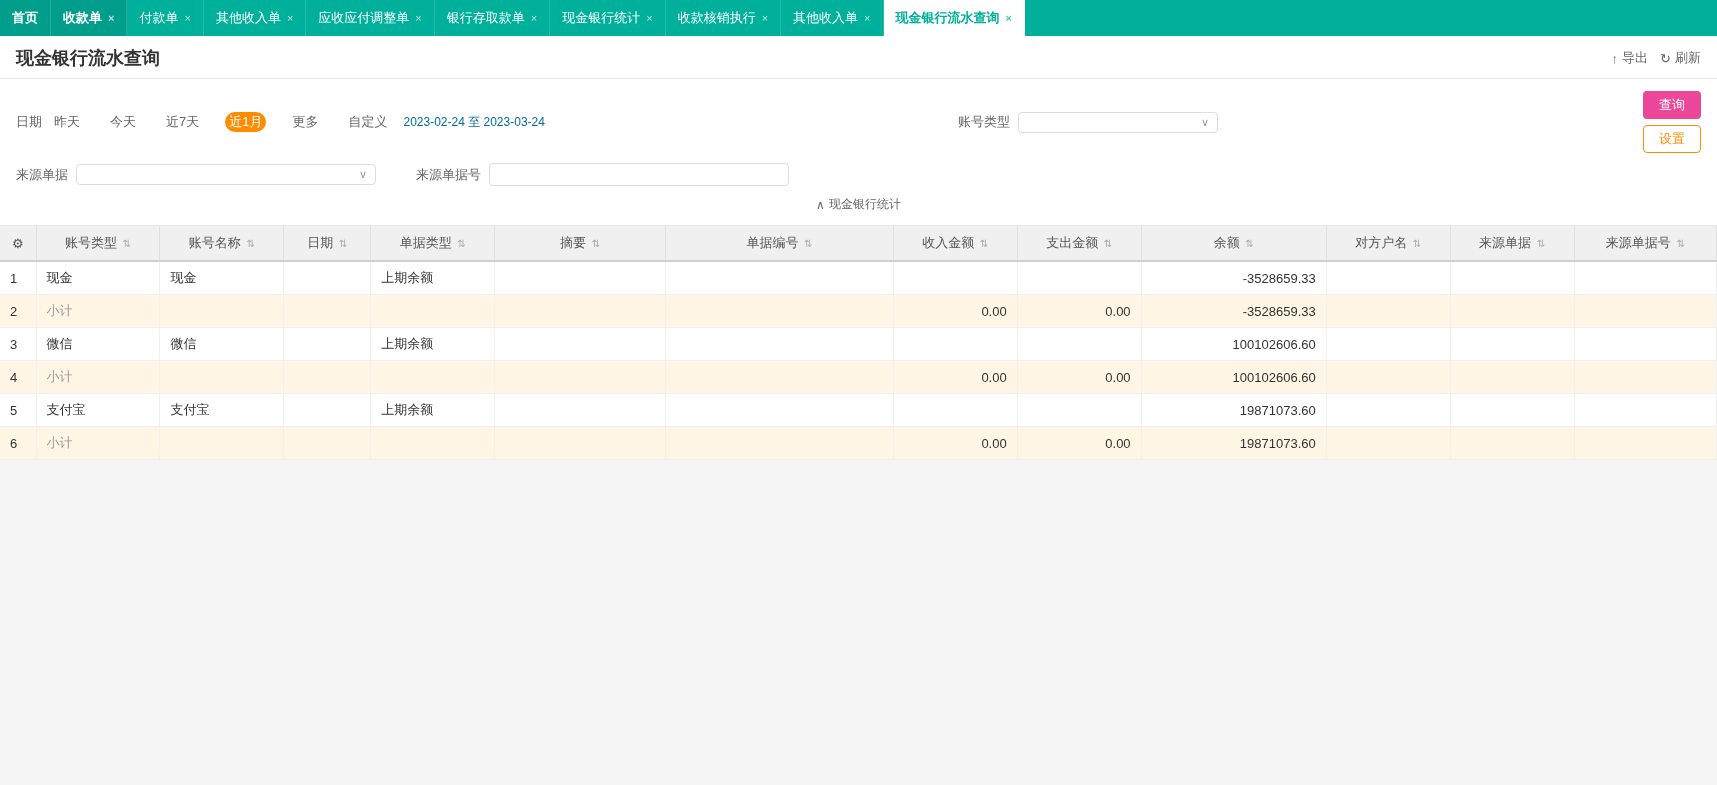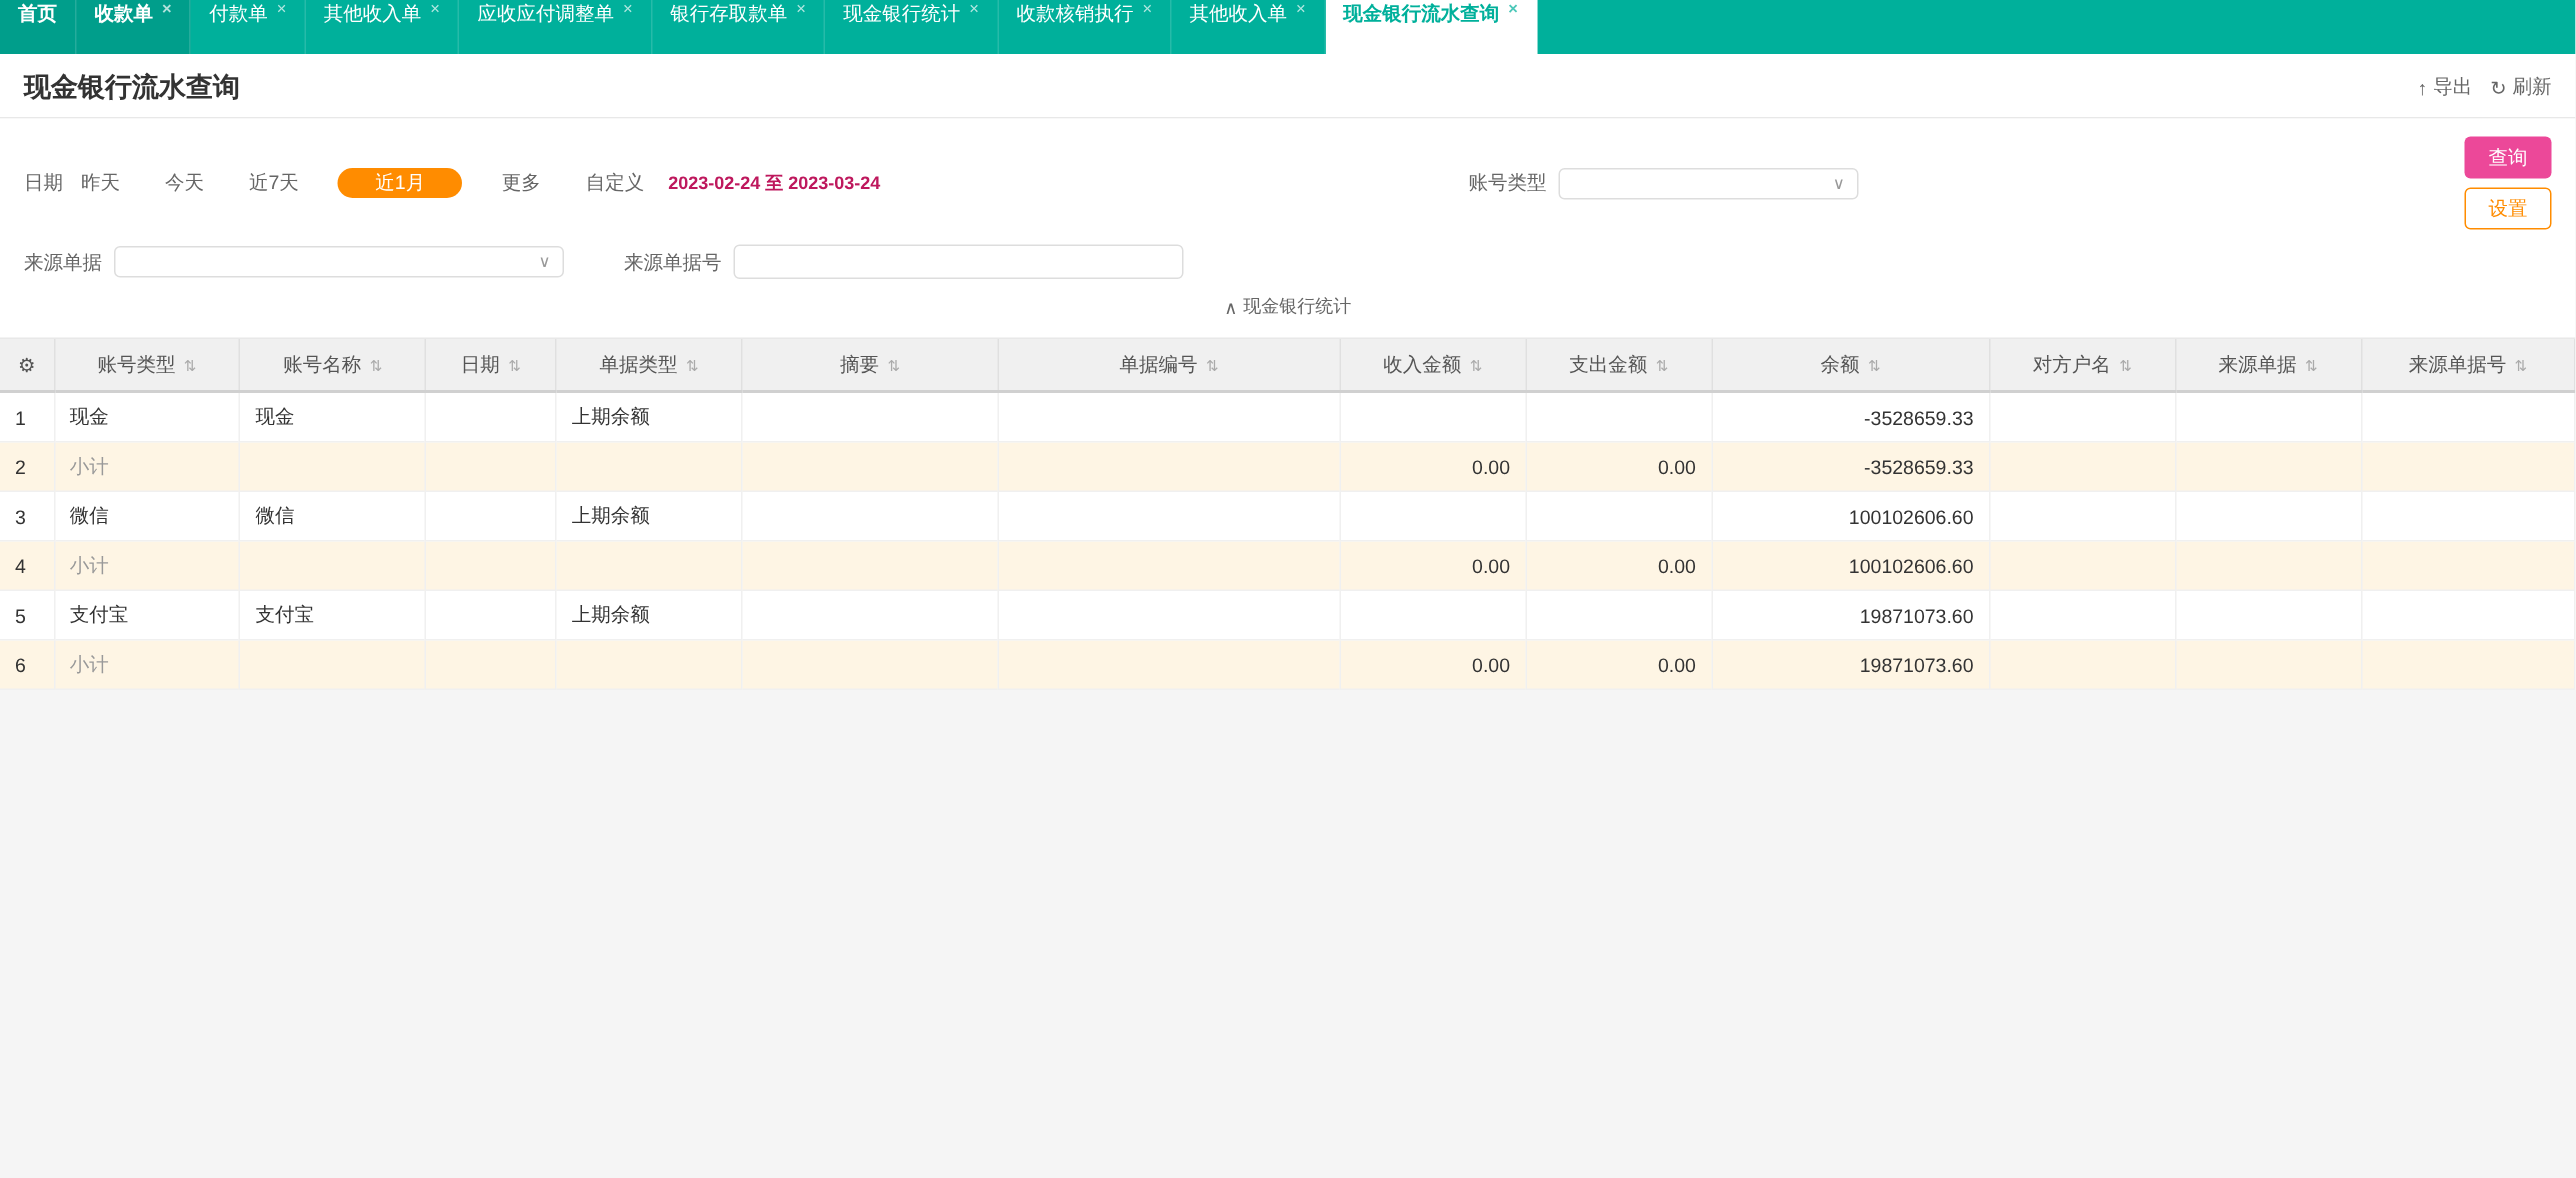--- a/index.html
+++ b/index.html
@@ -8,20 +8,21 @@
     
     .top-nav {
       background: #00b09b;
       display: flex;
       align-items: center;
       height: 36px;
       overflow: hidden;
     }
     .nav-tab {
       display: flex;
+      align-items: center;
       padding: 0 12px;
       height: 100%;
       color: #fff;
       cursor: pointer;
       white-space: nowrap;
       font-size: 13px;
       border-right: 1px solid rgba(255,255,255,0.15);
     }
     .nav-tab:first-child {
       background: rgba(0,0,0,0.1);
@@ -96,27 +97,26 @@
     .date-shortcut {
       cursor: pointer;
       color: #666;
       font-size: 13px;
       padding: 1px 4px;
     }
     .date-shortcut.active {
       background: #ff8c00;
       color: #fff;
       border-radius: 10px;
-      padding: 1px 25px;
+      padding: 1px 4px;
     }
     .date-range {
       font-size: 12px;
-      color: #be185d;
+      color: #0369a1;
       margin-left: 4px;
-      font-weight: bold;
     }
     .filter-select {
       display: flex;
       align-items: center;
       border: 1px solid #ddd;
       border-radius: 4px;
       padding: 3px 8px;
       min-width: 180px;
       cursor: pointer;
       background: #fff;

